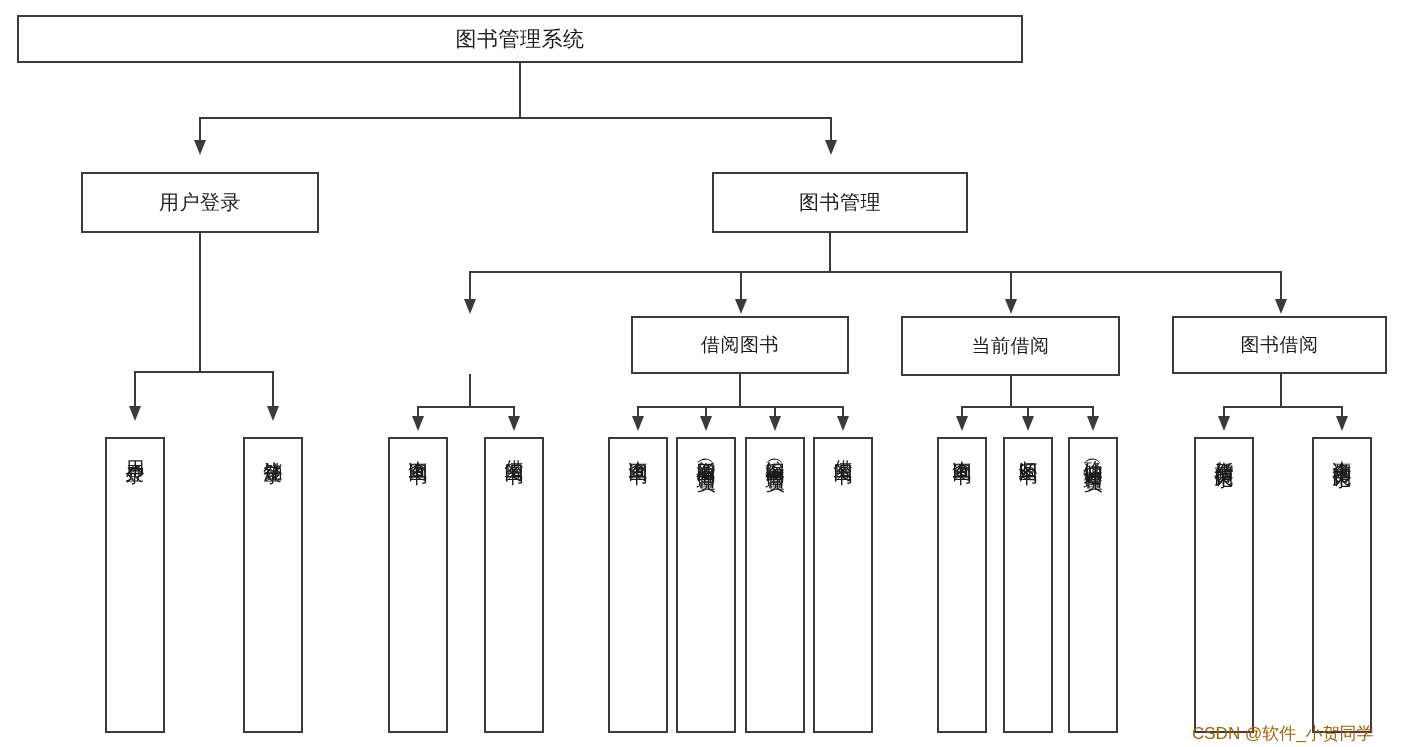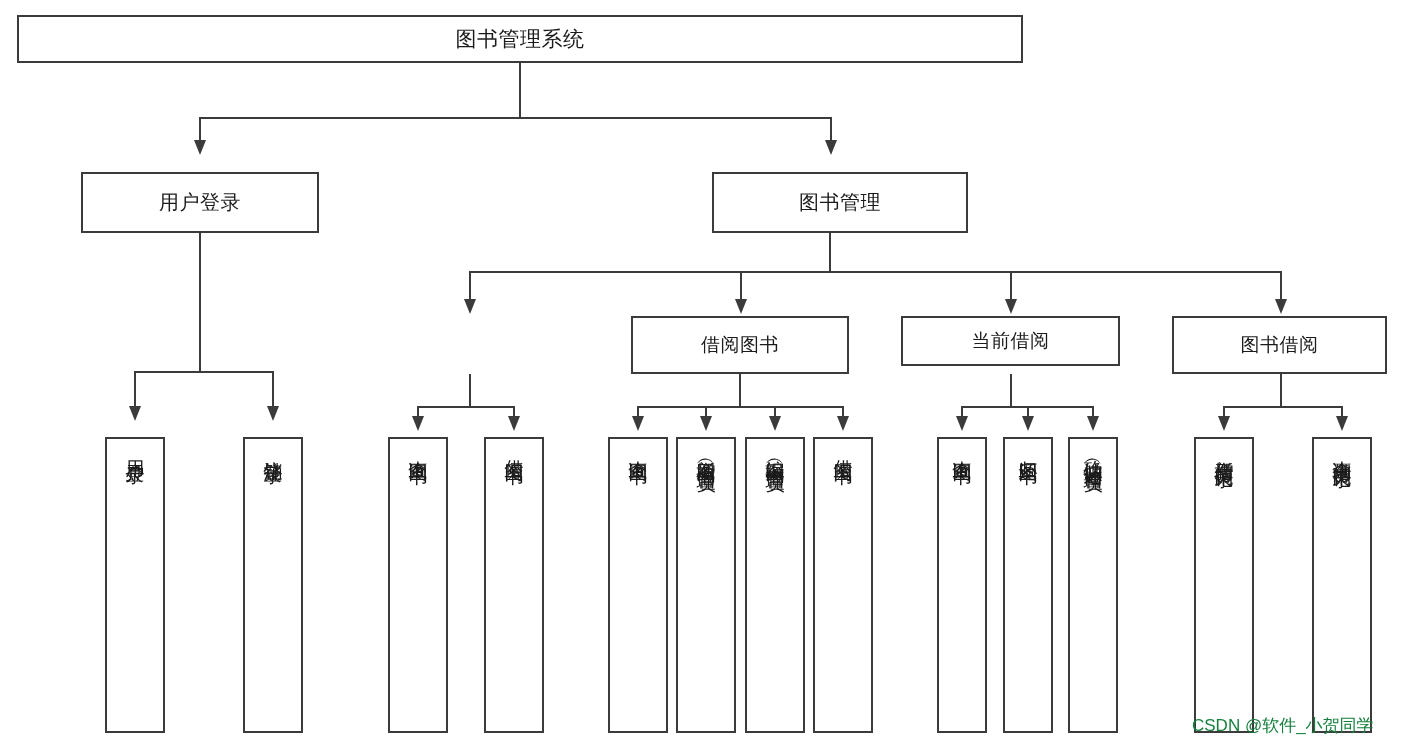--- a/index.html
+++ b/index.html
@@ -69,24 +69,25 @@
     position: absolute;
     width: 0;
     height: 0;
     border-left: 6px solid transparent;
     border-right: 6px solid transparent;
     border-top: 15px solid #3b3b3b;
   }
   
   #watermark {
     position: absolute;
-    color: #15803d;
+    color: #a16207;
     font-size: 17px;
     white-space: nowrap;
     user-select: none;
+    margin-top: 8px;
   }
 </style>
 </head>
 <body>
 
 <div id="canvas">
 
   <div class="node root" style="left:17px; top:15px; width:1006px; height:48px;">
     <span class="label">图书管理系统</span>
   </div>
@@ -120,21 +121,21 @@
   <div class="edge v" style="left:740px; top:271px; height:30px;"></div>
   <div class="arrow" style="left:735px; top:299px;"></div>
   <div class="edge v" style="left:1010px; top:271px; height:30px;"></div>
   <div class="arrow" style="left:1005px; top:299px;"></div>
   <div class="edge v" style="left:1280px; top:271px; height:30px;"></div>
   <div class="arrow" style="left:1275px; top:299px;"></div>
 
   <div class="node level3" style="left:631px; top:316px; width:218px; height:58px;">
     <span class="label">借阅图书</span>
   </div>
-  <div class="node level3" style="left:901px; top:316px; width:219px; height:50px;">
+  <div class="node level3" style="left:901px; top:316px; width:219px; height:60px;">
     <span class="label">当前借阅</span>
   </div>
   <div class="node level3" style="left:1172px; top:316px; width:215px; height:58px;">
     <span class="label">图书借阅</span>
   </div>
 
   <div class="edge v" style="left:469px; top:374px; height:33px;"></div>
   <div class="edge h" style="left:417px; top:406px; width:97px;"></div>
   <div class="edge v" style="left:417px; top:406px; height:12px;"></div>
   <div class="arrow" style="left:412px; top:416px;"></div>

